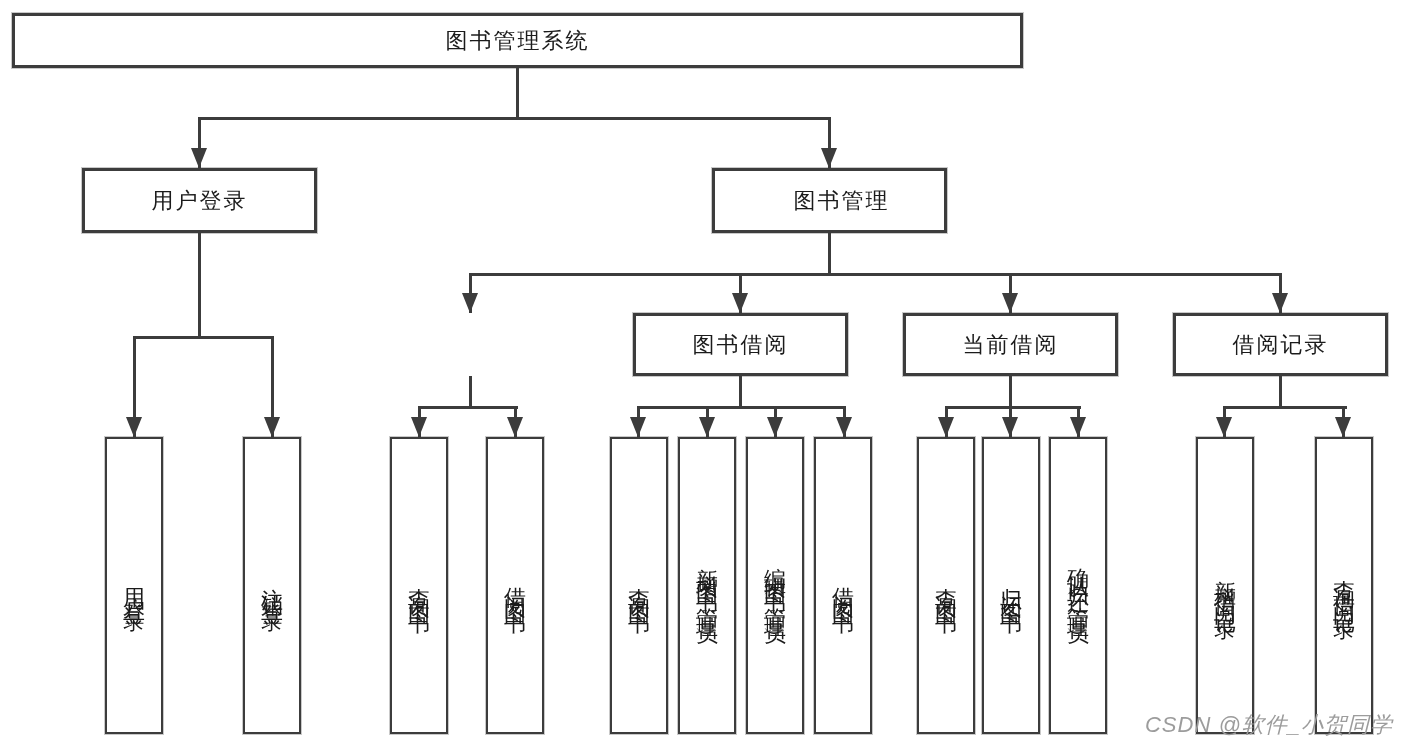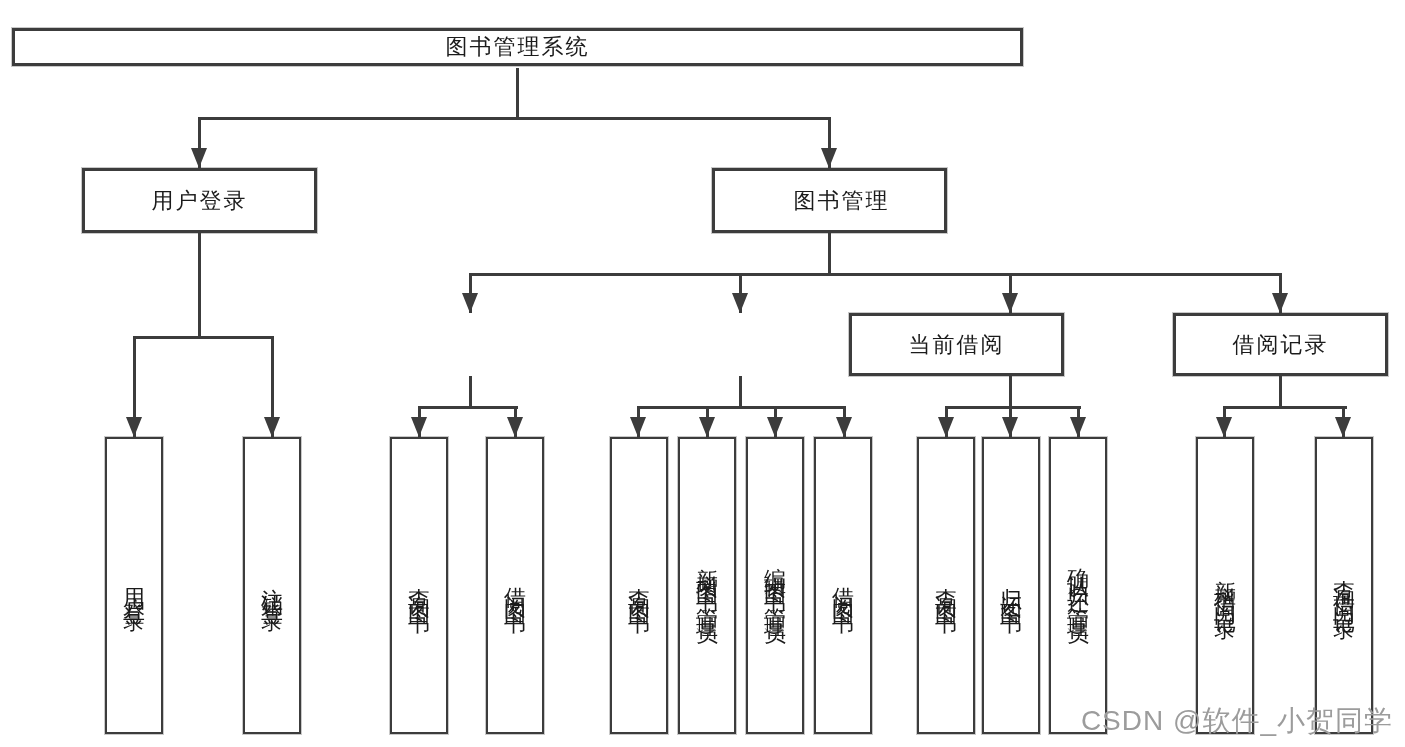--- a/index.html
+++ b/index.html
@@ -7,51 +7,52 @@
     position:relative;width:1405px;height:747px;background:#ffffff;
     overflow:hidden;font-family:"Liberation Sans","DejaVu Sans",sans-serif;
   }
   .box{
     position:absolute;box-sizing:border-box;border:3px solid #3c3c3c;background:#ffffff;
     display:flex;align-items:center;justify-content:center;
     color:#1b1b1b;font-size:22px;letter-spacing:2px;
     box-shadow:0 0 0 1px #c9c9c9;
   }
   .hbox{white-space:nowrap;}
-  .root{left:12px;top:28px;width:1011px;height:38px;}
+  .root{left:12px;top:13px;width:1011px;height:55px;}
   .l2{top:168px;width:235px;height:65px;}
   .l3{top:313px;width:215px;height:63px;}
   .vbox{
     top:437px;width:58px;height:297px;border-width:2.5px;
     writing-mode:vertical-rl;text-orientation:mixed;
     font-size:22px;letter-spacing:8px;line-height:1;
   }
   .vl{position:absolute;width:3px;background:#3c3c3c;}
   .hl{position:absolute;height:3px;background:#3c3c3c;}
   .arr{
     position:absolute;width:0;height:0;
     border-left:8px solid transparent;border-right:8px solid transparent;
     border-top:20px solid #3c3c3c;
   }
   .watermark{
     position:absolute;right:12px;bottom:7px;
-    color:#9c9c9c;font-size:28px;letter-spacing:1px;white-space:nowrap;
+    color:#9c9c9c;font-size:22px;letter-spacing:1px;white-space:nowrap;font-style:italic;
   }
 </style>
 </head>
 <body>
 
 <div class="canvas">
 
   <div class="box hbox root">图书管理系统</div>
 
   <div class="box hbox l2" style="left:82px;">用户登录</div>
   <div class="box hbox l2" style="left:712px;padding-left:24px;">图书管理</div>
 
-  <div class="box hbox l3" style="left:849px;">当前借阅</div>
+  <div class="box hbox l3" style="left:633px;">图书借阅</div>
+  <div class="box hbox l3" style="left:903px;">当前借阅</div>
   <div class="box hbox l3" style="left:1173px;">借阅记录</div>
 
   <div class="box vbox" style="left:105px;">用户登录</div>
   <div class="box vbox" style="left:243px;">注销登录</div>
   <div class="box vbox" style="left:390px;">查询图书</div>
   <div class="box vbox" style="left:486px;">借阅图书</div>
   <div class="box vbox" style="left:610px;">查询图书</div>
   <div class="box vbox" style="left:678px;">新增图书（管理员）</div>
   <div class="box vbox" style="left:746px;">编辑图书（管理员）</div>
   <div class="box vbox" style="left:814px;">借阅图书</div>

